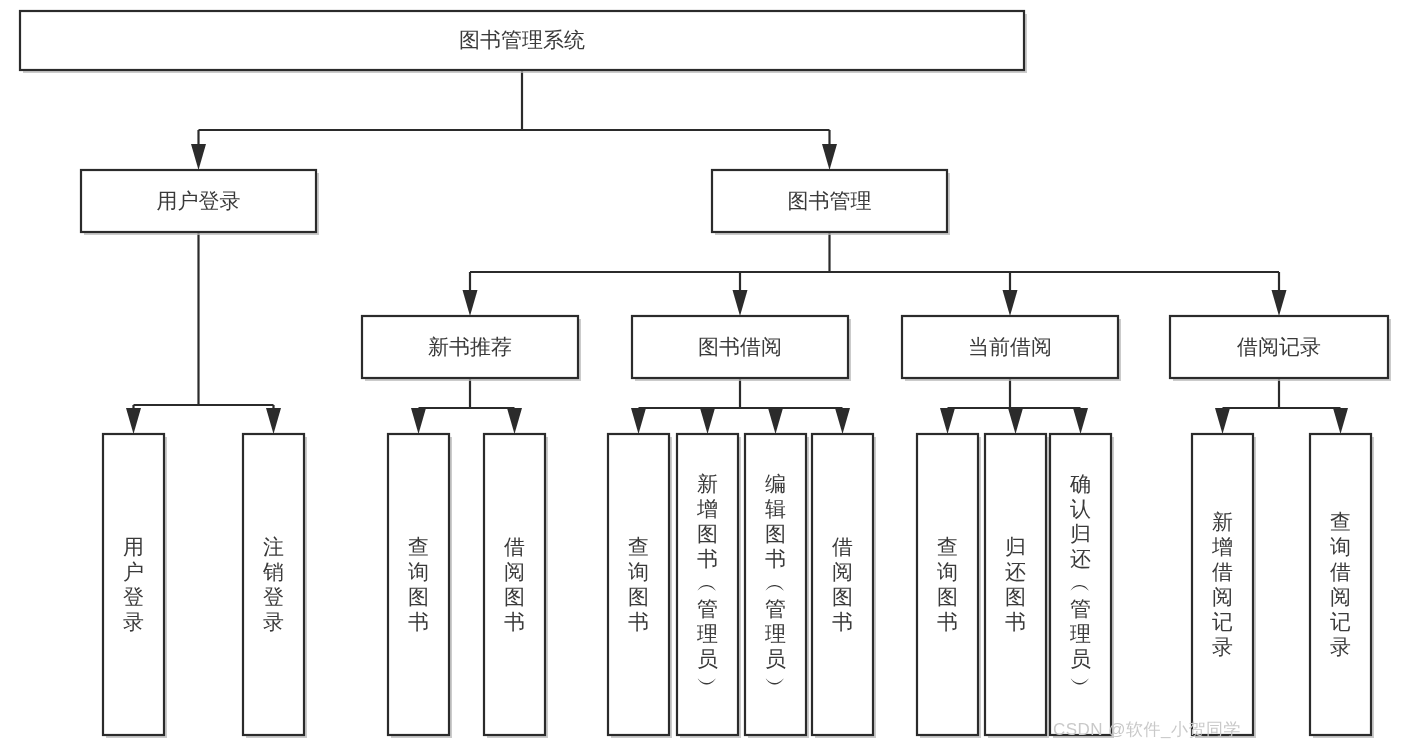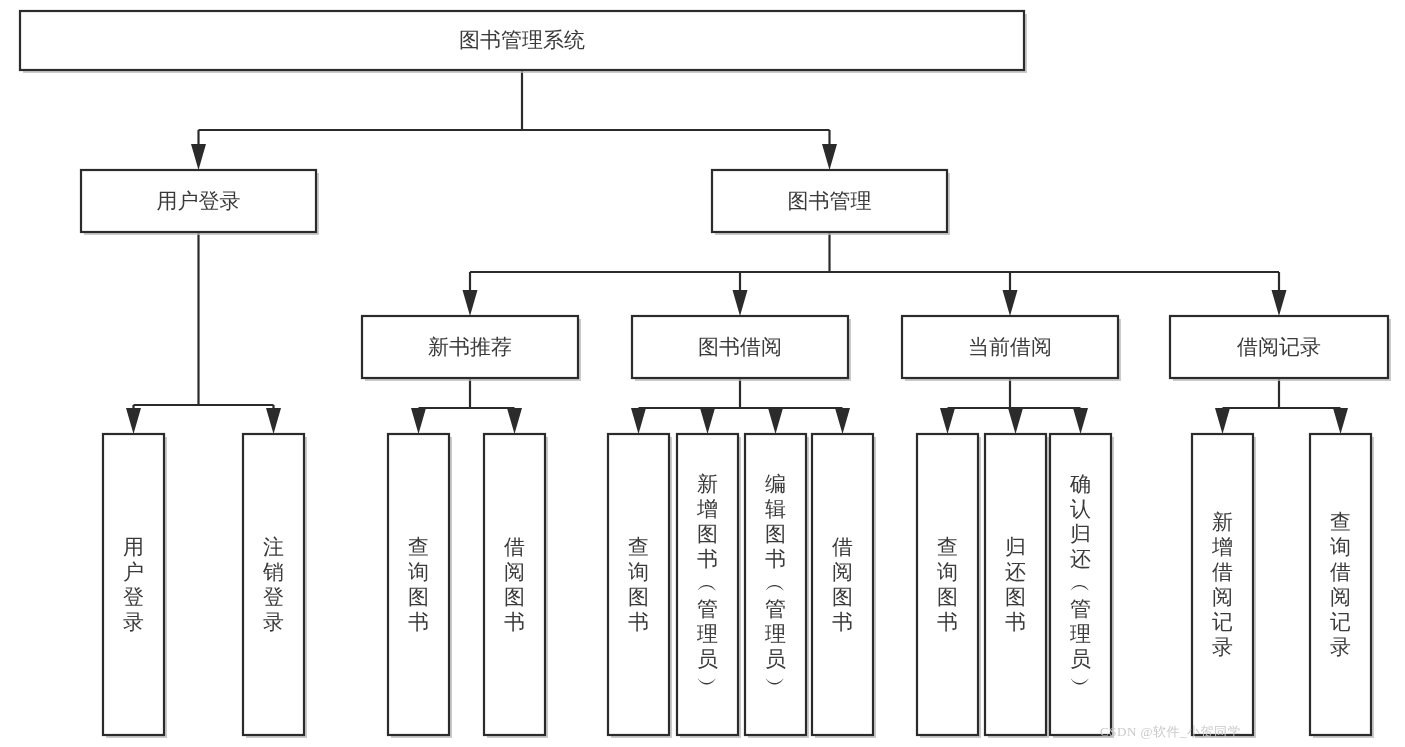--- a/index.html
+++ b/index.html
@@ -58,22 +58,22 @@
     fill: #3a3a3a;
     font-family: "Liberation Sans", "DejaVu Sans", sans-serif;
     font-size: 21px;
     text-anchor: middle;
   }
   .watermark {
     position: absolute;
     right: 8px;
     bottom: 6px;
     color: #c9c9c9;
-    font-size: 13px;
-    font-family: Liberation Serif, serif;
+    font-size: 17px;
+    font-family: Liberation Sans, sans-serif;
     letter-spacing: 0.5px;
     white-space: nowrap;
     pointer-events: none;
   }
 </style>
 </head>
 <body>
 
 <div id="diagram-root">
   <svg class="diagram-canvas" id="diagram-svg" viewBox="0 0 1405 747" xmlns="http://www.w3.org/2000/svg">

